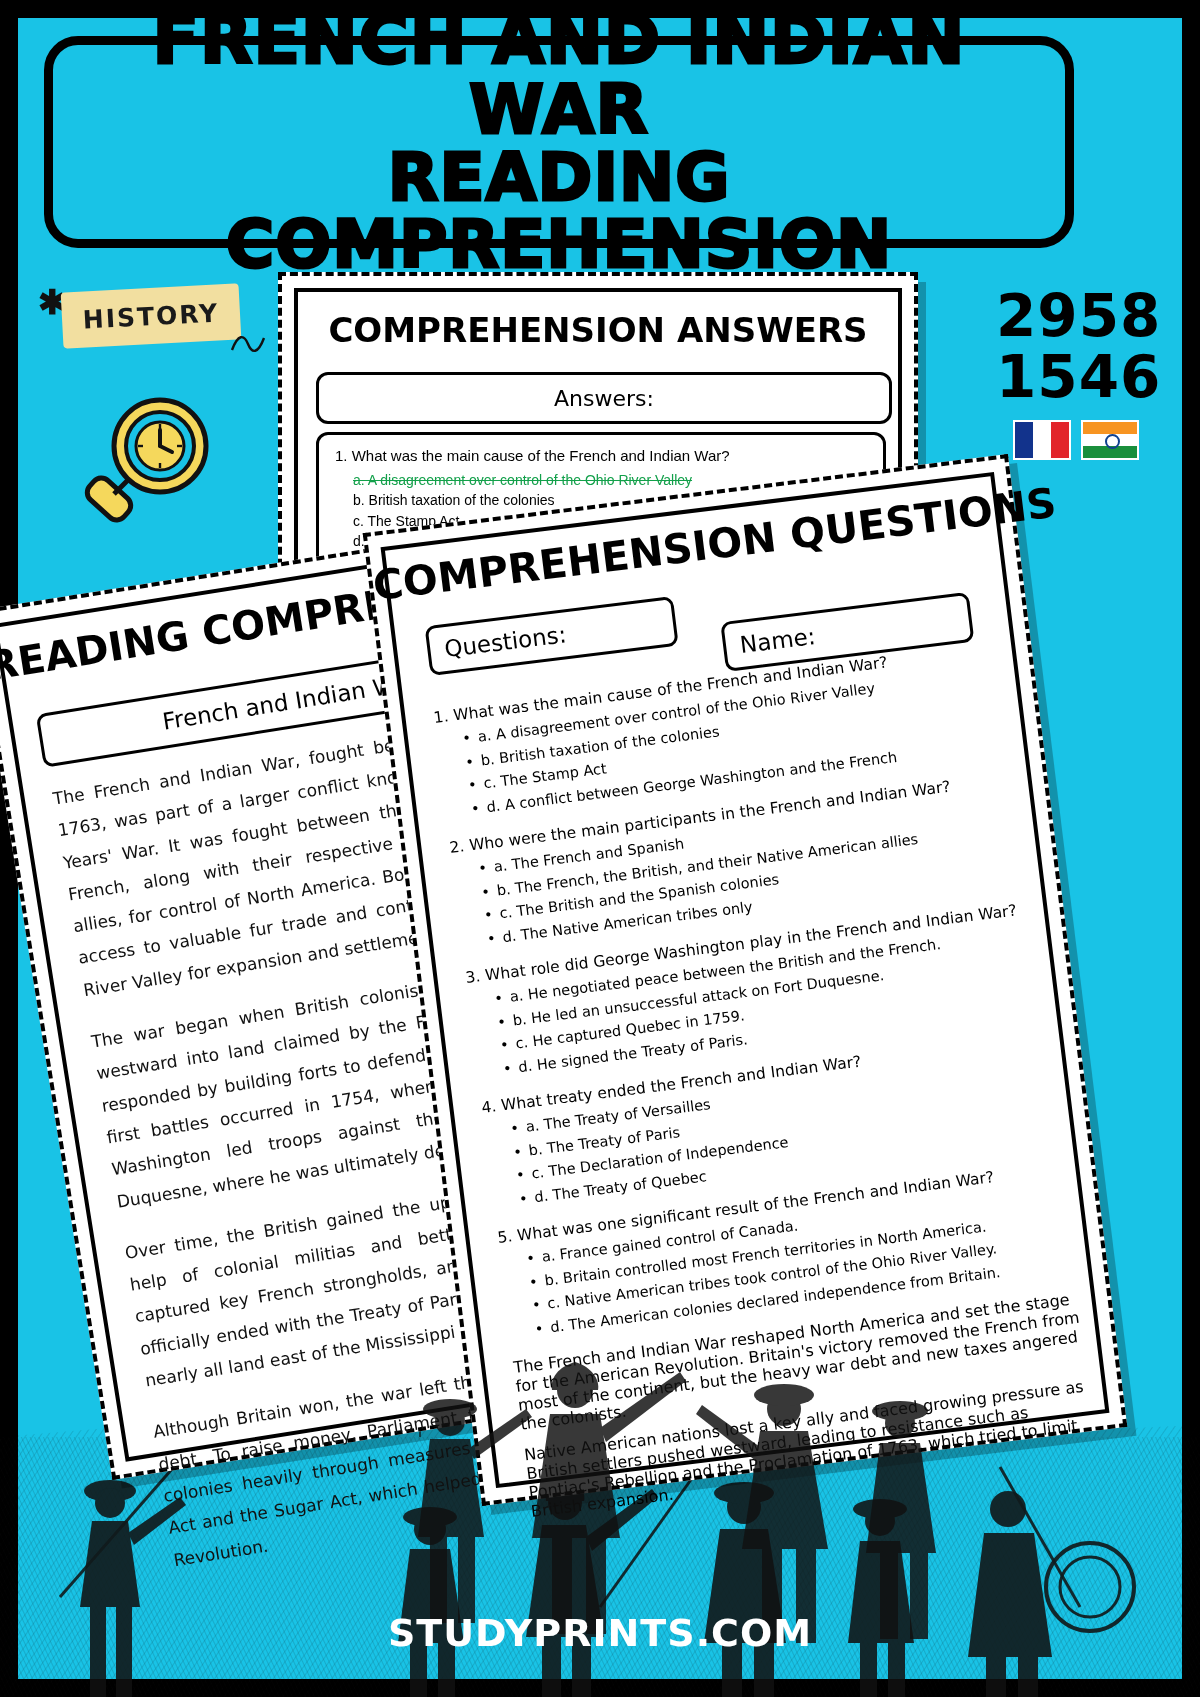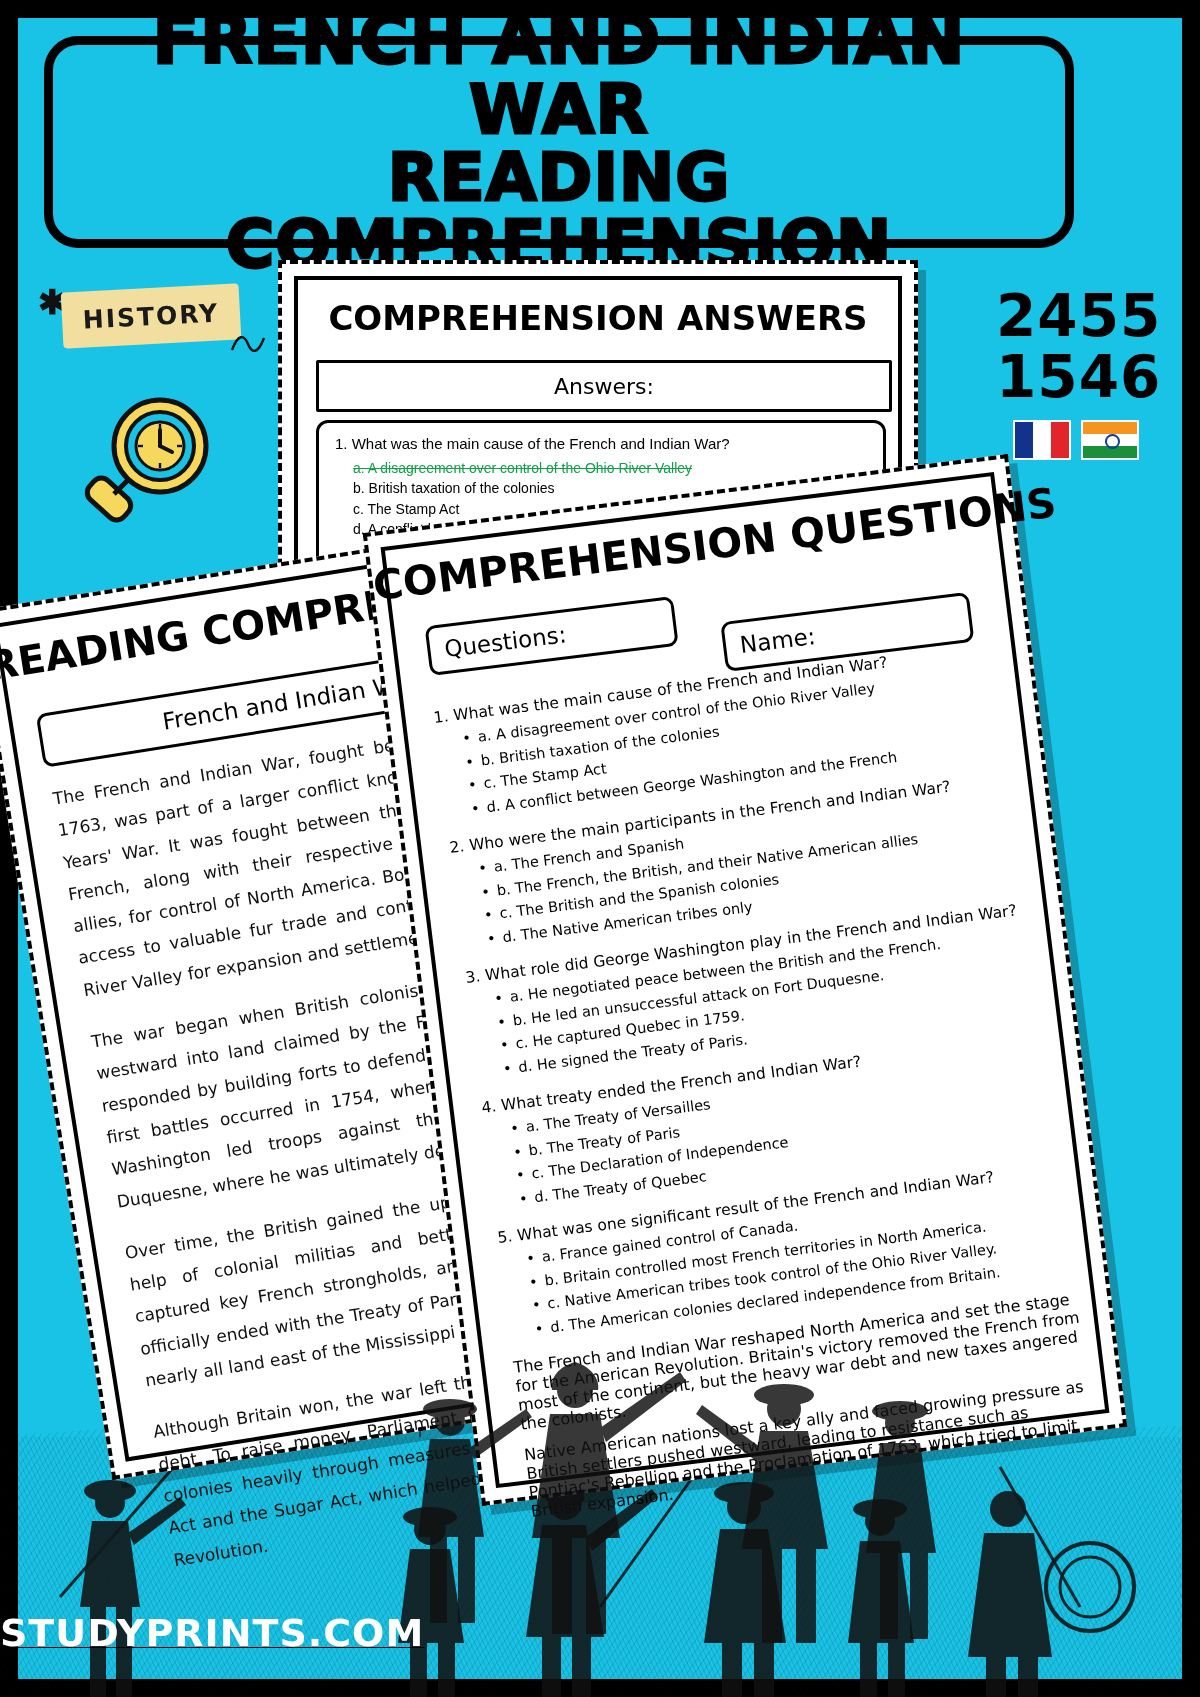--- a/index.html
+++ b/index.html
@@ -84,27 +84,27 @@
     text-align:center;
   }
   .label-box{
     border:3px solid #000;border-radius:10px;box-sizing:border-box;
     display:flex;align-items:center;
     font-family:"DejaVu Sans", sans-serif;
   }
 
   
   #answers-sheet{
-    left:278px;top:260px;width:640px;height:450px;transform:rotate(0deg);
+    left:278px;top:272px;width:640px;height:450px;transform:rotate(0deg);
     z-index:3;
   }
   #answers-sheet .t{font-size:34px;margin-top:34px;letter-spacing:0px;}
   #answers-sheet .ansbox{
     position:absolute;left:34px;top:96px;width:570px;height:46px;
-    border:3px solid #000;border-radius:2px;
+    border:3px solid #000;border-radius:12px;
     display:flex;align-items:center;justify-content:center;
     font-family:"DejaVu Sans", sans-serif;font-size:22px;color:#000;
   }
   #answers-sheet .qbox{
     position:absolute;left:34px;top:156px;width:570px;height:160px;
     border:3px solid #000;border-radius:12px;padding:12px 16px;box-sizing:border-box;
   }
   #answers-sheet .q{font-size:15px;color:#000;margin-bottom:6px;}
   #answers-sheet ul{list-style:none;margin:0;padding:0 0 0 18px;}
   #answers-sheet li{font-size:14px;color:#000;line-height:1.45;}
@@ -162,21 +162,21 @@
     position:absolute;left:0;bottom:0;width:1200px;height:560px;z-index:2;
     opacity:0.95;
   }
   .engrave-top{
     position:absolute;left:0;bottom:0;width:1200px;height:560px;z-index:7;
     pointer-events:none;opacity:0.88;
   }
 
   
   .footer{
-    position:absolute;left:0;bottom:42px;width:1200px;z-index:9;text-decoration:underline;
+    position:absolute;left:0;bottom:42px;width:1200px;text-align:center;z-index:9;
   }
   .footer span{
     font-family:"DejaVu Sans", sans-serif;font-weight:bold;color:#fff;font-size:38px;
     letter-spacing:1px;
   }
 </style>
 </head>
 <body>
 
 <svg class="engrave" viewBox="0 0 1200 560" preserveAspectRatio="none">
@@ -289,21 +289,21 @@
     <line x1="98" y1="34" x2="98" y2="39"></line>
     <line x1="98" y1="73" x2="98" y2="78"></line>
     <line x1="76" y1="56" x2="81" y2="56"></line>
     <line x1="115" y1="56" x2="120" y2="56"></line>
   </g>
   <rect x="24" y="96" width="46" height="26" rx="10" transform="rotate(42 47 109)" fill="#f5d85c" stroke="#111" stroke-width="5"></rect>
   <line x1="66" y1="90" x2="52" y2="104" stroke="#111" stroke-width="5"></line>
 </svg>
 
 <div class="years">
-  <div class="year">2455</div>
+  <div class="year">2958</div>
   <div class="year">1546</div>
   <div class="flags">
     <div class="flag fr">
         <div class="b1"></div>
         <div class="b2"></div>
         <div class="b3"></div>
       </div>
     <div class="flag in">
         <div class="s1"></div>
         <div class="s2"></div>

